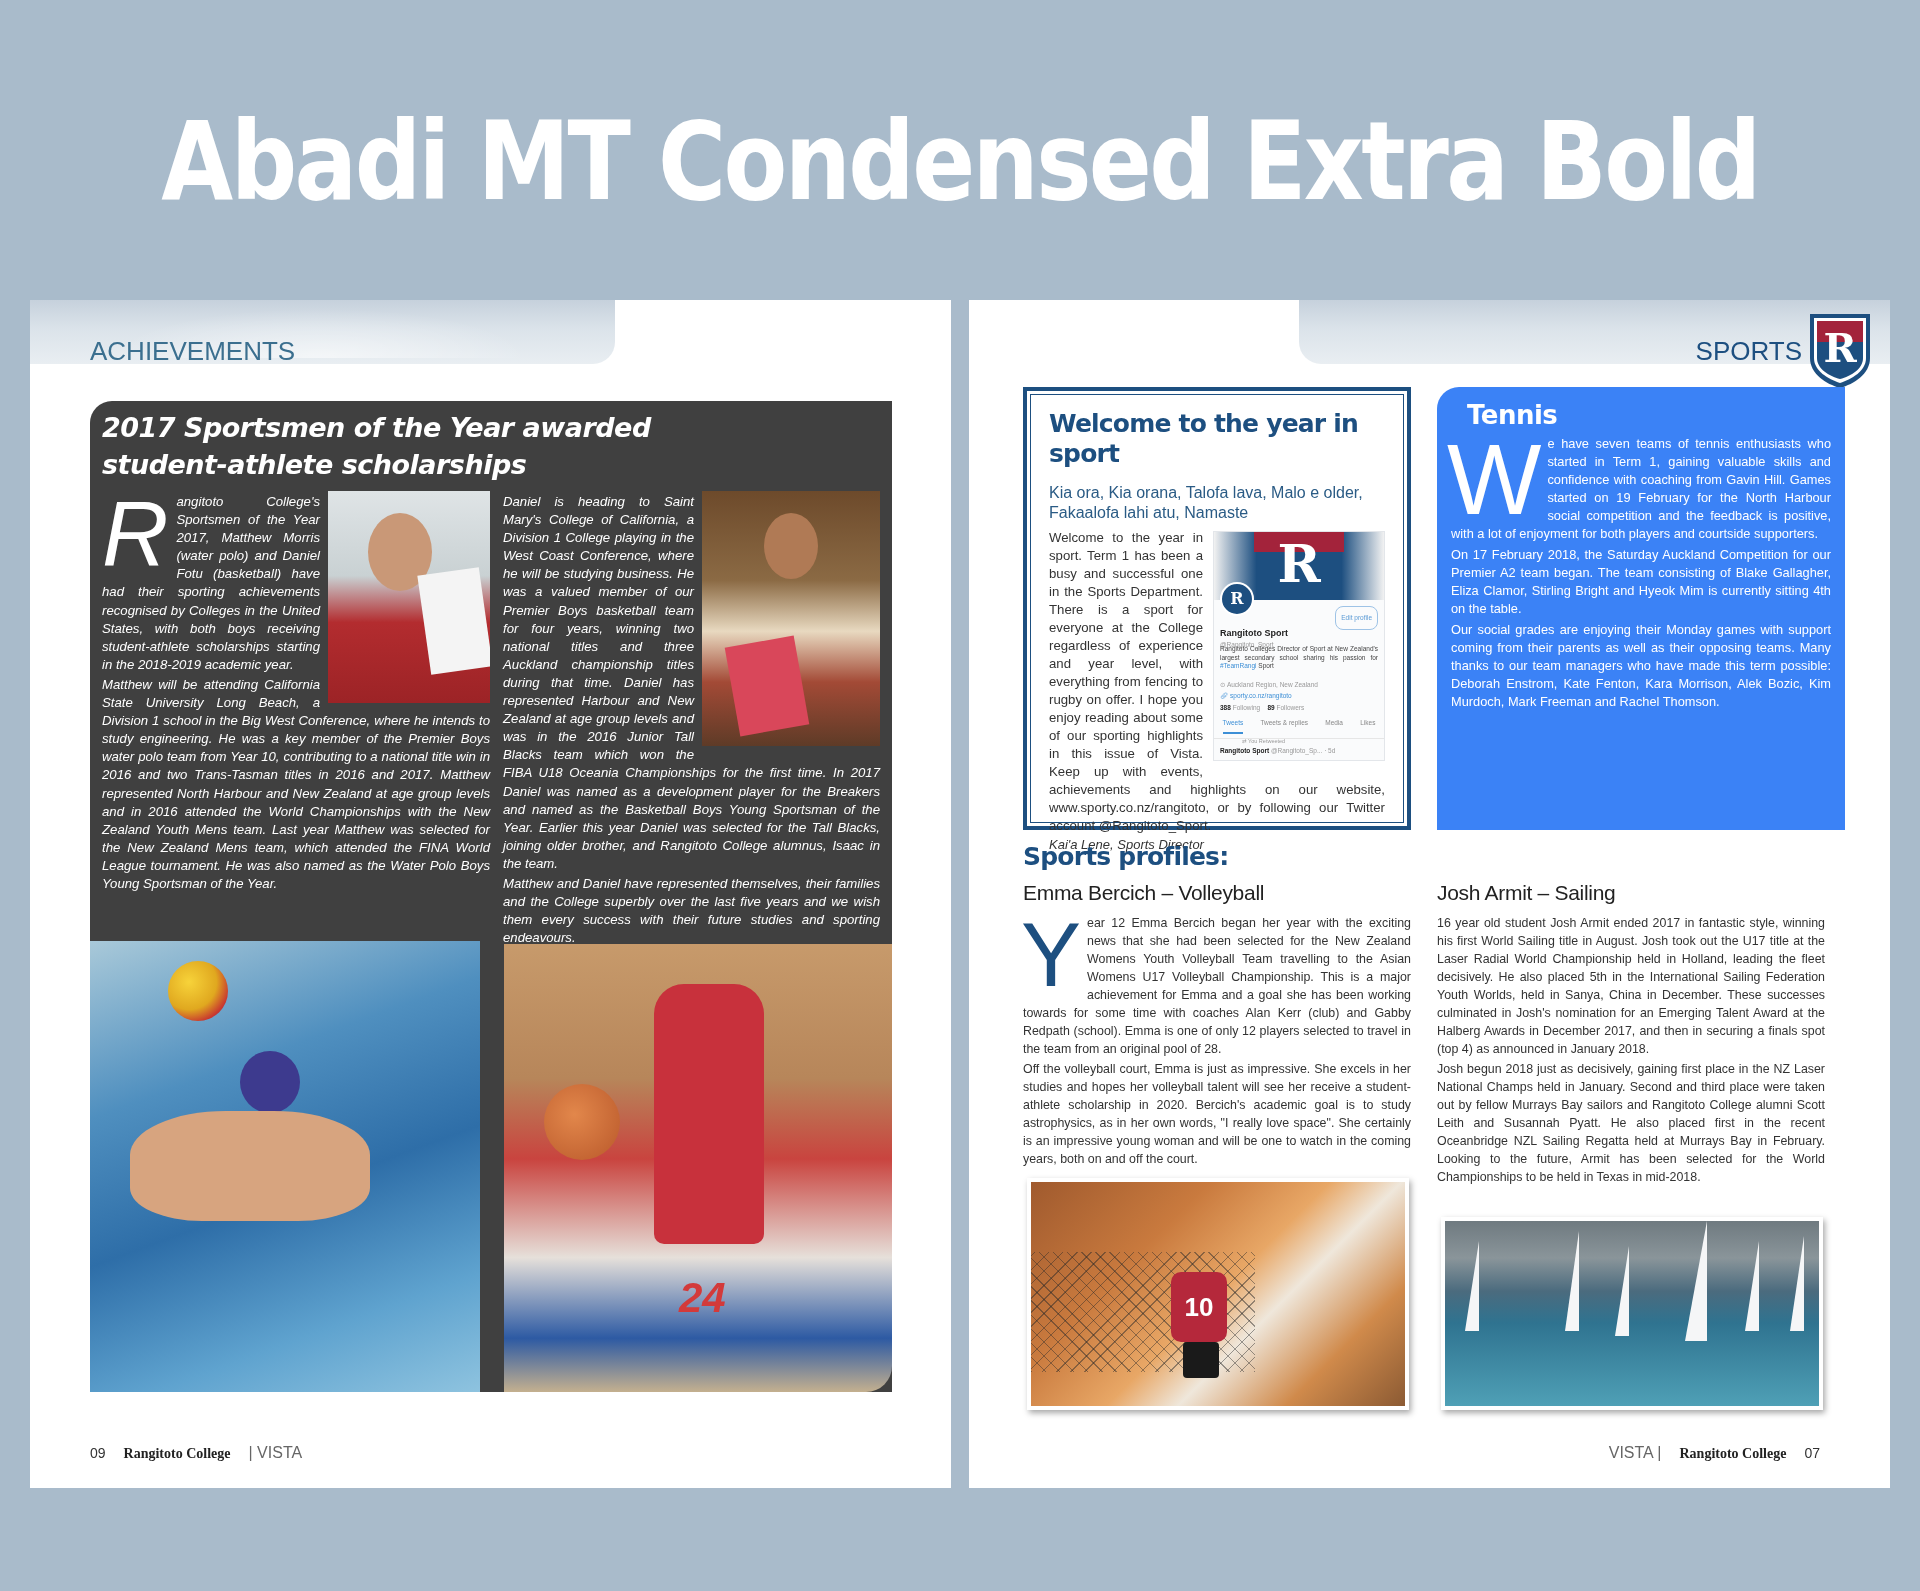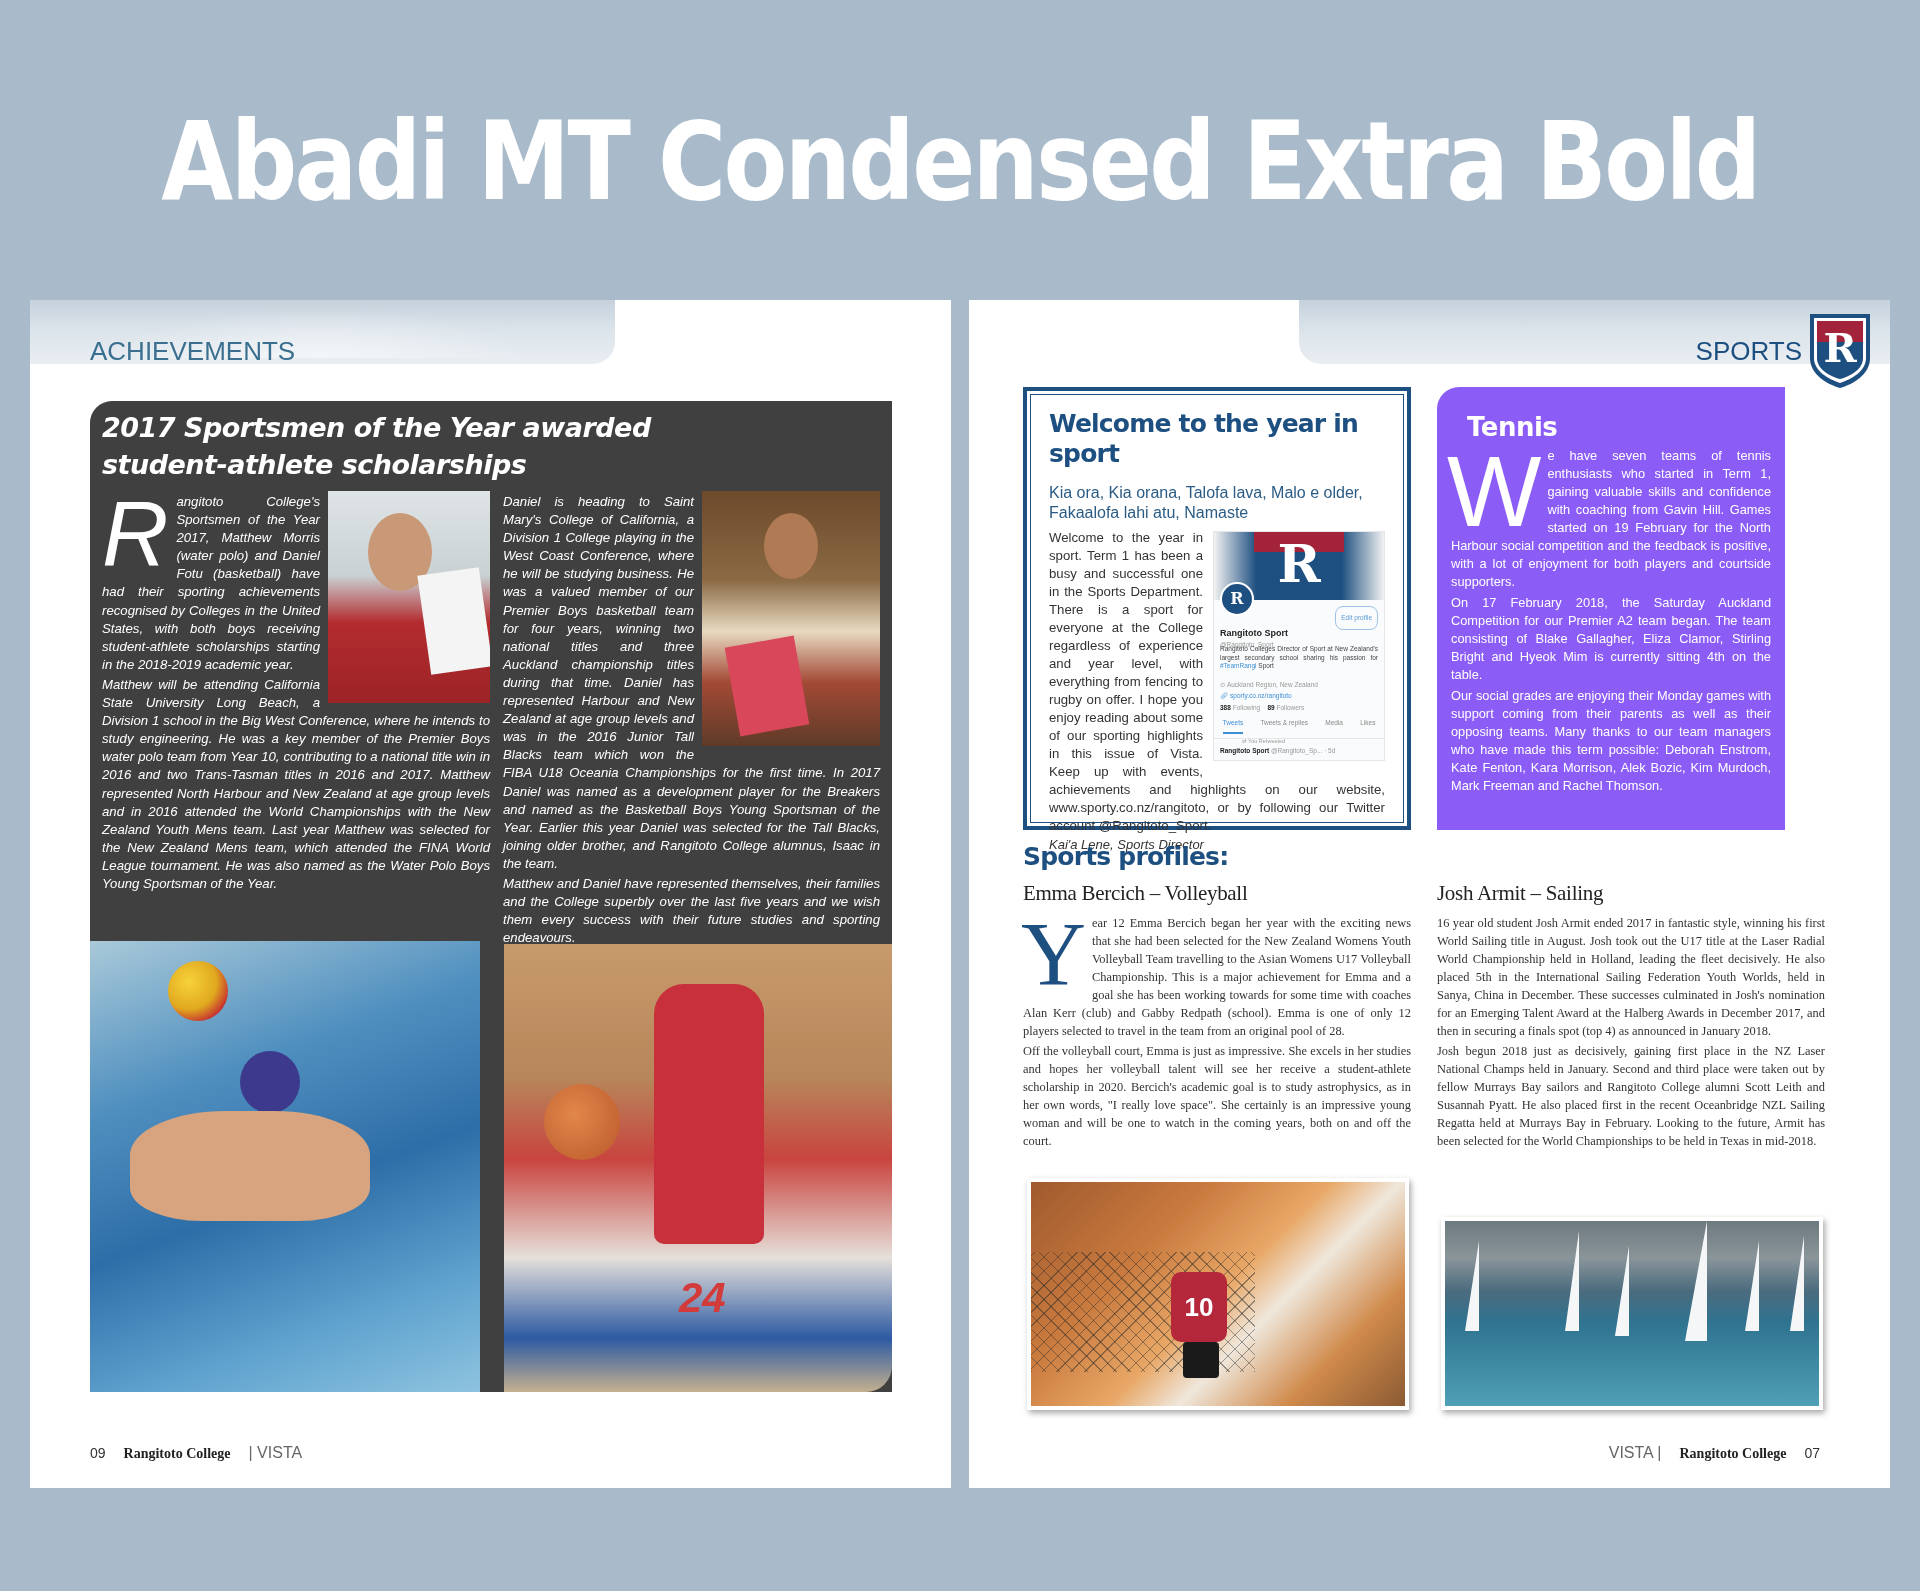--- a/index.html
+++ b/index.html
@@ -80,33 +80,33 @@
   .tw-link { position: absolute; left: 6px; top: 155px; color: #3d8fd6; font-size: 6.5px; }
   .tw-stats { position: absolute; left: 6px; top: 167px; color: #999; font-size: 6.5px; }
   .tw-stats b { color: #222; }
   .tw-tabs { position: absolute; left: 0; right: 0; top: 182px; display: flex; justify-content: space-around; color: #888; font-size: 6.5px; border-bottom: 1px solid #e6e6e6; padding-bottom: 4px; }
   .tw-tabs .active { color: #3d8fd6; border-bottom: 2px solid #3d8fd6; }
   .tw-rt { position: absolute; left: 28px; top: 200px; color: #999; font-size: 5.5px; }
   .tw-rtline { position: absolute; left: 6px; top: 210px; font-size: 6.5px; color: #222; }
   .tw-rtline .hd { color: #999; font-weight: normal; }
 
   
-  .tennis { position: absolute; left: 468px; top: 87px; width: 348px; height: 443px; background: #8b5cf6; border-top-left-radius: 22px; padding: 24px 14px; color: #fff; }
+  .tennis { position: absolute; left: 468px; top: 87px; width: 408px; height: 443px; background: #3b82f6; border-top-left-radius: 22px; padding: 12px 14px; color: #fff; }
   .tennis h2 { font-family: "DejaVu Sans", sans-serif; font-weight: bold; font-size: 26px; letter-spacing: -0.5px; line-height: 32px; margin-left: 16px; }
   .tennis .tbody { font-size: 12.8px; line-height: 18px; text-align: justify; margin-top: 4px; }
   .tennis .tbody p { margin-bottom: 3px; }
   .tennis .dropcap-w { float: left; font-size: 100px; line-height: 84px; margin: 2px 6px -4px -4px; color: #fff; }
   .photo-tennis { float: right; width: 158px; height: 182px; margin: -34px -14px 4px 8px;
     background: linear-gradient(180deg,#4a4a44 0%,#2e9c8f 8%,#3bb3a0 55%,#7fb89a 62%,#8ec48b 100%); position: relative; }
   .photo-tennis .player { position: absolute; left: 62px; top: 72px; width: 40px; height: 90px; background: linear-gradient(180deg,#f0f0f5 0%,#f0f0f5 55%,#3b3c8a 70%,#c9a07a 100%); border-radius: 12px 12px 4px 4px; }
   .photo-tennis .wilson { position: absolute; left: 46px; top: 22px; font-family: "DejaVu Serif", serif; font-weight: bold; font-size: 34px; color: rgba(60,60,60,0.55); }
 
   
   .sp-title { position: absolute; left: 54px; top: 542px; font-family: "DejaVu Sans", sans-serif; font-weight: bold; font-size: 25px; color: #1d4f80; letter-spacing: -0.8px; }
-  .sp-col { position: absolute; top: 580px; width: 388px; font-family: Liberation Serif, serif; }
+  .sp-col { position: absolute; top: 580px; width: 388px; }
   .sp-col.a { left: 54px; }
   .sp-col.b { left: 468px; }
   .sp-col h3 { font-weight: normal; font-size: 21px; color: #222; line-height: 26px; margin-bottom: 8px; letter-spacing: -0.3px; }
   .sp-col .sbody { font-size: 12.4px; line-height: 18px; color: #333; text-align: justify; }
   .sp-col .sbody p { margin-bottom: 2px; }
   .dropcap-y { float: left; font-size: 90px; line-height: 82px; color: #1d4f80; margin: 0 6px -6px -2px; }
 
   .photo-volley { position: absolute; left: 58px; top: 878px; width: 382px; height: 232px; box-shadow: 2px 3px 6px rgba(0,0,0,0.35); border: 4px solid #fff;
     background: linear-gradient(135deg,#a05a2e 0%,#c97a3e 30%,#e8a766 50%,#efe7db 62%,#d08a4b 80%,#8b5a33 100%); overflow: hidden; }
   .photo-volley .net { position: absolute; left: 0; top: 70px; width: 60%; height: 120px; background: repeating-linear-gradient(45deg, rgba(40,40,40,0.45) 0 1px, transparent 1px 10px), repeating-linear-gradient(-45deg, rgba(40,40,40,0.45) 0 1px, transparent 1px 10px); }

